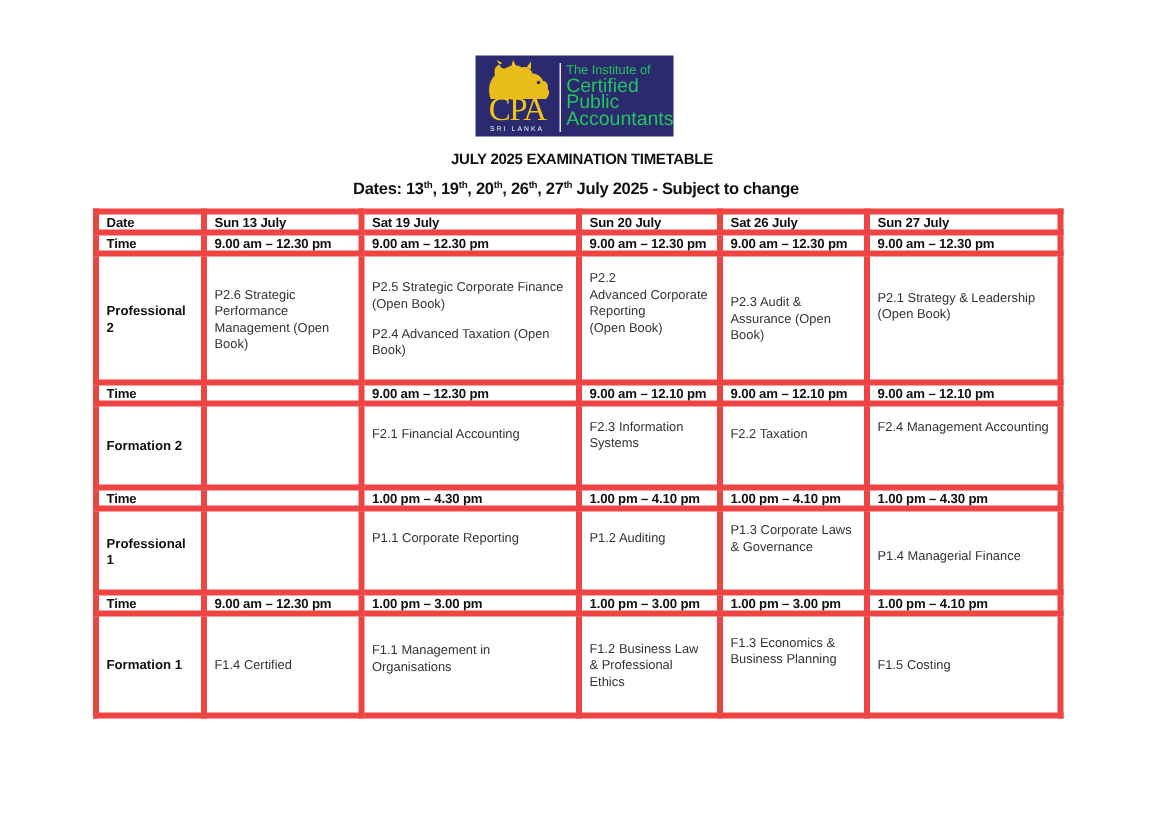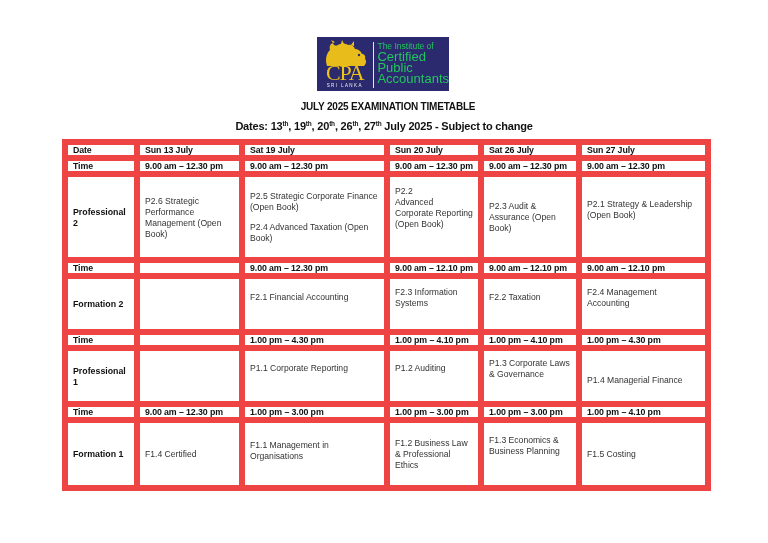--- a/index.html
+++ b/index.html
@@ -107,21 +107,21 @@
     table.tt {
       position: absolute;
       left: 62px;
       top: 139px;
       width: 643px;
       border-collapse: collapse;
       table-layout: fixed;
       font-size: 8.8px;
     }
     table.tt td {
-      border: 6px solid #ef4444;
+      border: 4px solid #ef4444;
       padding: 1px 5px 0 5px;
       vertical-align: middle;
       line-height: 11px;
       overflow: hidden;
     }
     table.tt tr.hdr td {
       font-weight: bold;
       height: 10px;
       padding-top: 0;
       padding-bottom: 0;

